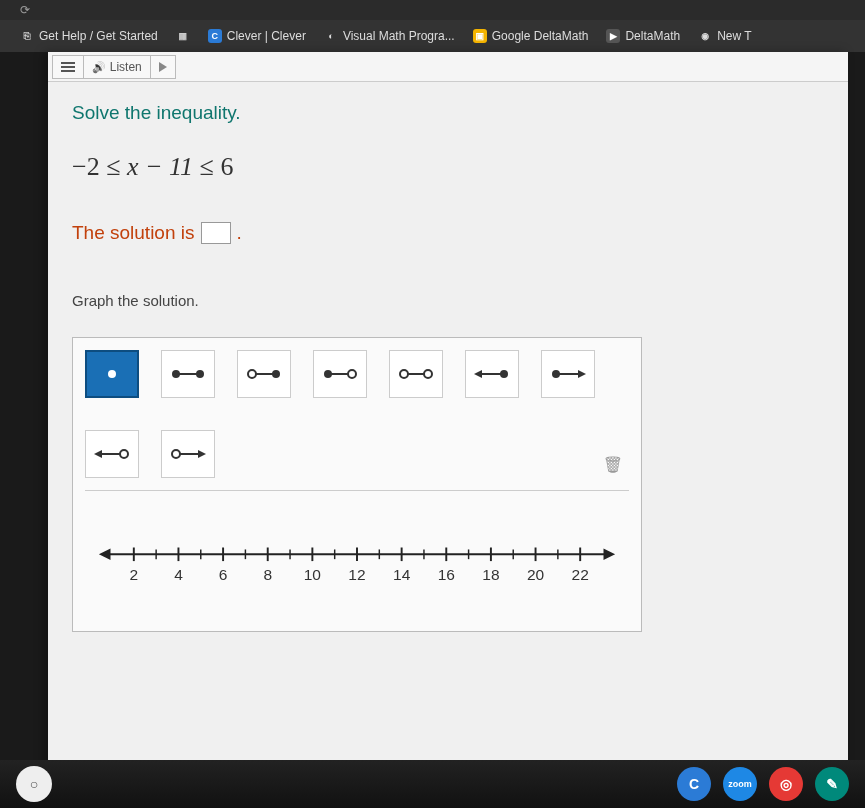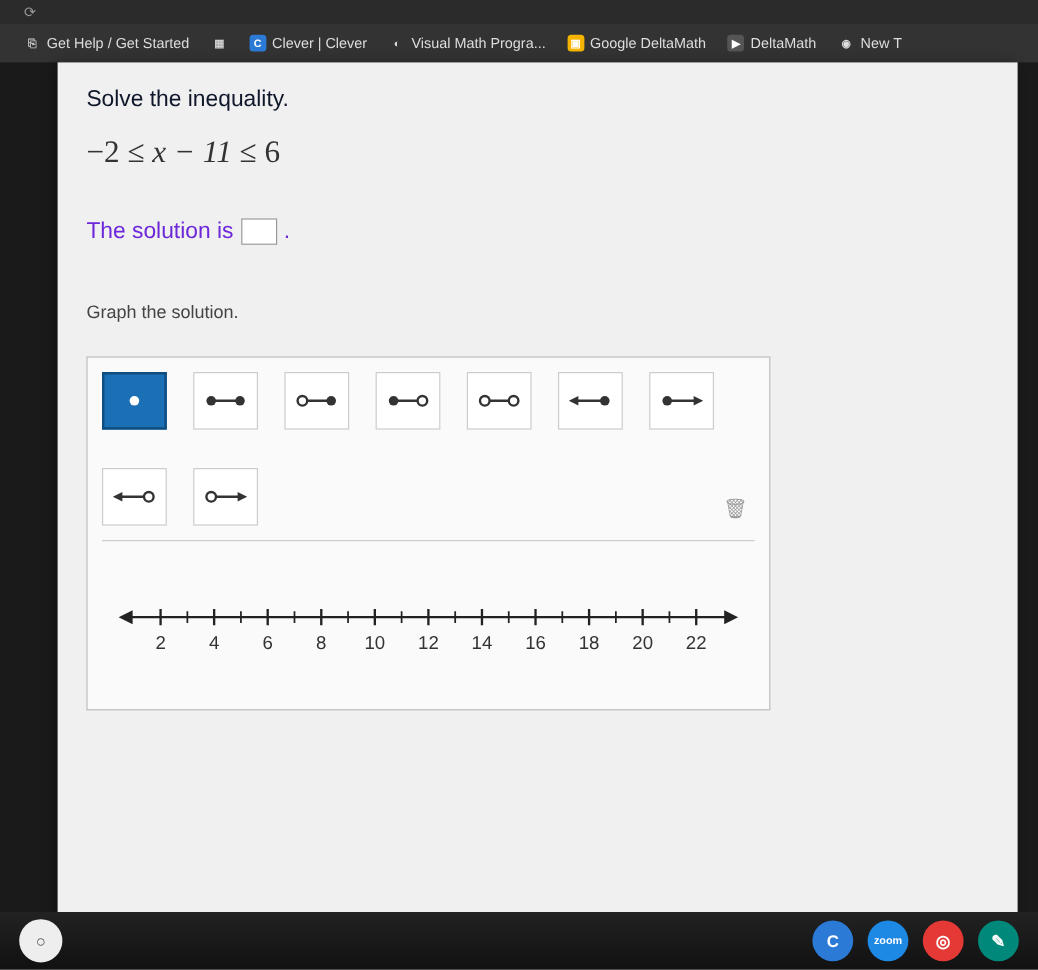--- a/index.html
+++ b/index.html
@@ -75,24 +75,24 @@
   .play-triangle {
     width: 0; height: 0;
     border-left: 8px solid #888;
     border-top: 5px solid transparent;
     border-bottom: 5px solid transparent;
   }
   .question {
     padding: 20px 24px 0 24px;
     color: #333;
   }
-  .q-text { font-size: 19px; color: #0f172a; margin-bottom: 18px; }
+  .q-text { font-size: 19px; color: #0f766e; margin-bottom: 28px; }
   .math { font-size: 26px; color: #333; font-family: 'Times New Roman', serif; margin-bottom: 40px; }
   .math .var { font-style: italic; }
-  .solution-line { font-size: 19px; color: #6d28d9; margin-bottom: 48px; display: flex; align-items: center; gap: 6px; }
+  .solution-line { font-size: 19px; color: #c2410c; margin-bottom: 48px; display: flex; align-items: center; gap: 6px; }
   .answer-box {
     width: 30px; height: 22px;
     border: 1px solid #999;
     background: #fff;
     display: inline-block;
   }
   .graph-label { font-size: 15px; color: #444; margin-bottom: 28px; }
   .graph-panel {
     border: 1px solid #bbb;
     background: #fafafa;
@@ -193,20 +193,36 @@
     <span>DeltaMath</span>
   </div>
   <div class="bm">
     <span class="bm-icon">◉</span>
     <span>New T</span>
   </div>
 </div>
 
 <div class="content-area">
 
+  <div class="toolbar">
+    <div class="tool-btn">
+      <div class="hamburger">
+          <span></span>
+          <span></span>
+          <span></span>
+        </div>
+    </div>
+    <div class="tool-btn">
+      <span class="sound-icon"></span>
+      <span>Listen</span>
+    </div>
+    <div class="tool-btn">
+      <span class="play-triangle"></span>
+    </div>
+  </div>
 
   <div class="question">
     <p class="q-text">Solve the inequality.</p>
 
     <p class="math">
       <span>−2</span>
       <span>≤</span>
       <span class="var">x − 11</span>
       <span>≤</span>
       <span>6</span>

